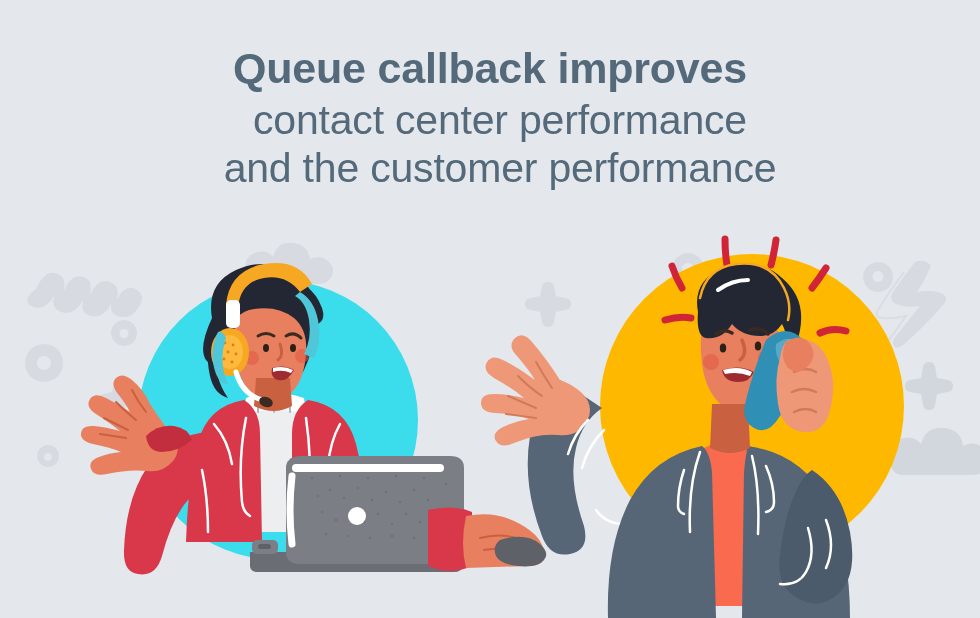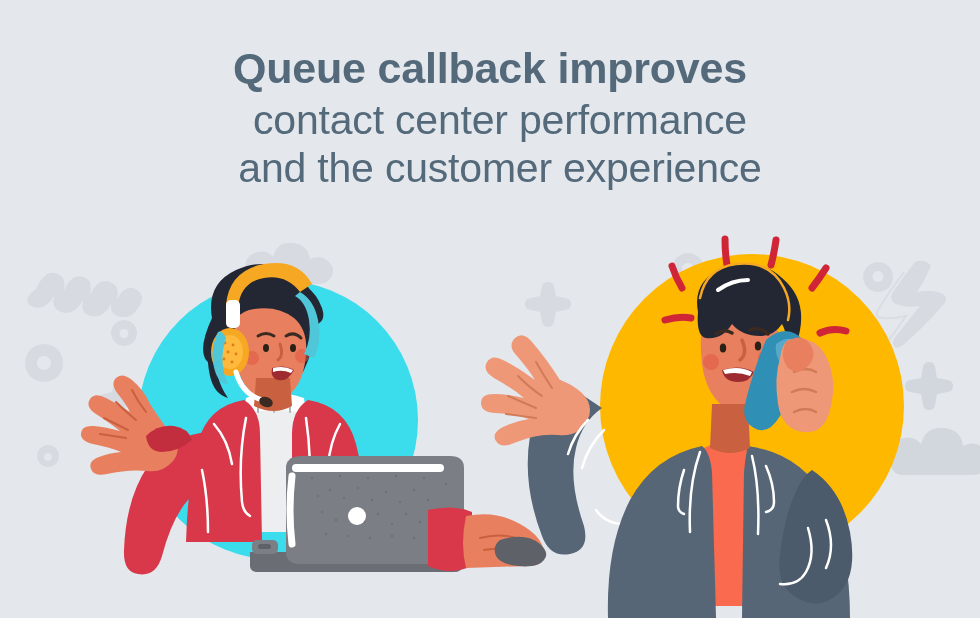--- a/index.html
+++ b/index.html
@@ -86,21 +86,21 @@
       <path fill="#d2d7dd" d="M929 362 q5 0 6 5 l2 11 l11 2 q5 1 5 6 q0 5-5 6 l-11 2 l-2 11 q-1 5-6 5
                q-5 0-6-5 l-2-11 l-11-2 q-5-1-5-6 q0-5 5-6 l11-2 l2-11 q1-5 6-5 z"></path>
       <path fill="#d2d7dd" d="M890 460 q-4-18 14-22 q10-2 17 6 q5-18 24-16 q16 2 18 18 q11-6 20 2
                q11 9 3 21 q-5 6-14 6 l-69 0 q-12 0-13-15 z"></path>
     </g>
   </svg>
 
   <div id="headline">
     <span class="hl-line hl-1">Queue callback improves</span>
     <span class="hl-line hl-2">contact center performance</span>
-    <span class="hl-line hl-3">and the customer experience</span>
+    <span class="hl-line hl-3">and the customer performance</span>
   </div>
 
   <svg id="art-layer" viewBox="0 0 980 618" xmlns="http://www.w3.org/2000/svg" aria-hidden="true">
 
     <g>
 
       <circle cx="278" cy="420" r="140" fill="#3bdcec"></circle>
 
       <g>
         <path fill="#d8384a" d="M210 432 q-40 2 -62 34 q-22 32 -24 84 q-1 22 14 24 q18 3 24-18

